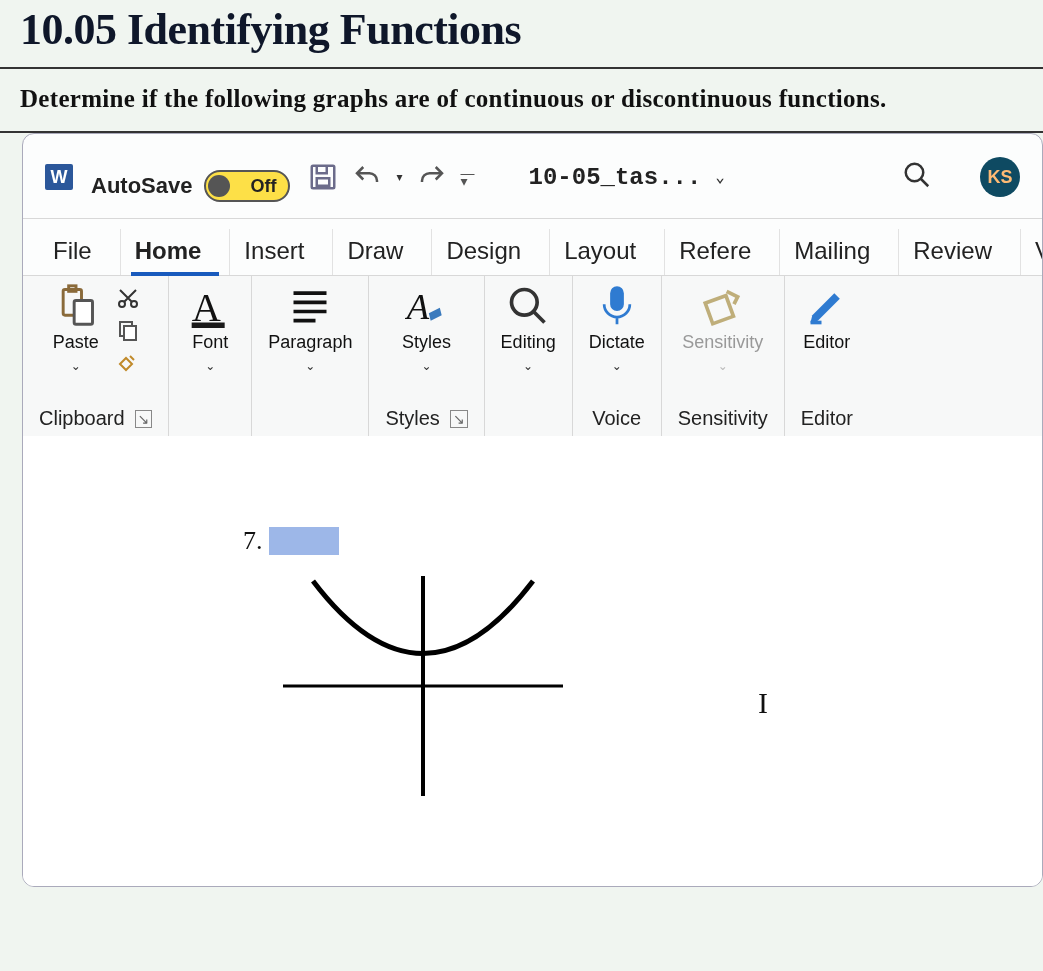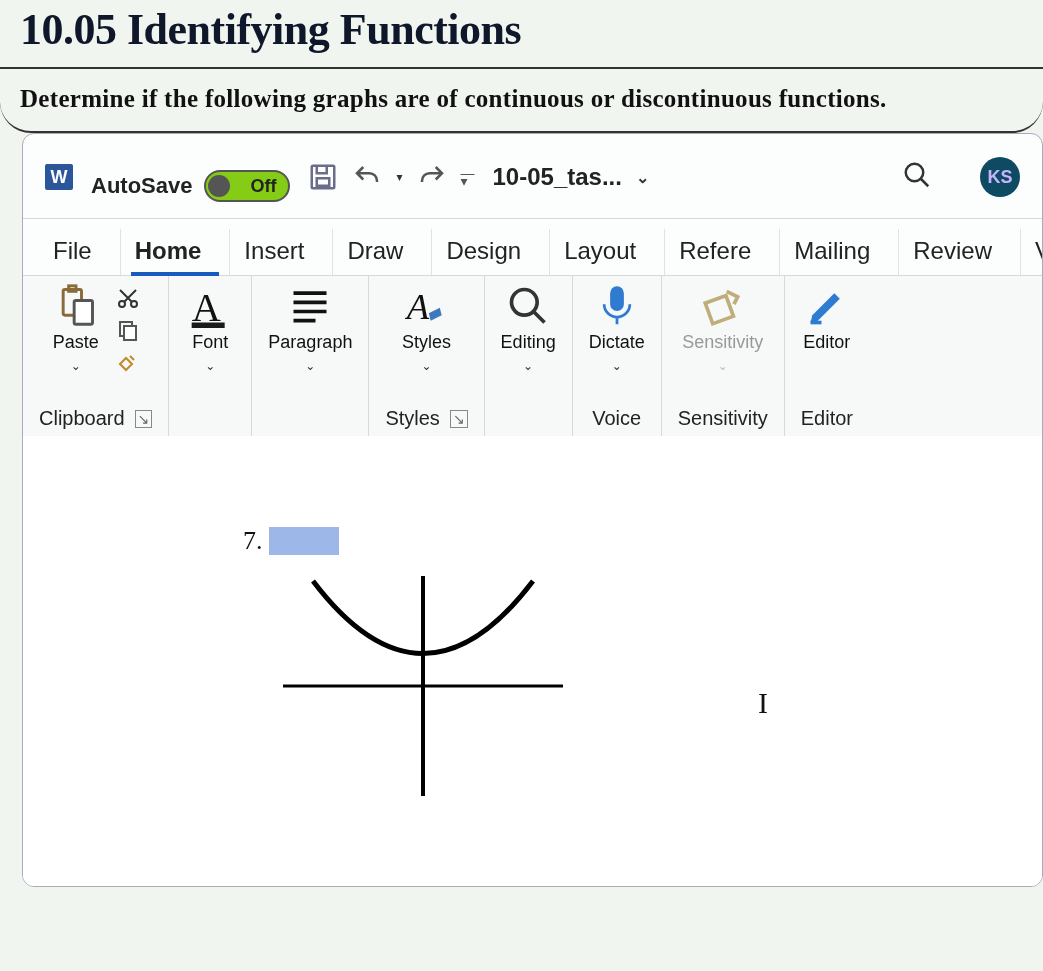--- a/index.html
+++ b/index.html
@@ -23,21 +23,20 @@
     letter-spacing: -0.5px;
   }
   .instruction {
     padding: 16px 20px 18px 20px;
     border-bottom: 2px solid #333;
     font-family: "Times New Roman", serif;
     font-size: 25px;
     font-weight: 700;
     color: #111;
     letter-spacing: 0.3px;
-    border-radius: 31px;
   }
 
   
   .word-window {
     margin: 0 0 0 22px;
     border: 1.5px solid #aab;
     border-radius: 12px;
     background: #fcfdfd;
     overflow: hidden;
   }
@@ -64,45 +63,46 @@
     font-weight: 600;
     color: #222;
     margin-top: 18px;
   }
   .toggle {
     width: 86px; height: 32px;
     border: 2px solid #555;
     border-radius: 18px;
     display: flex; align-items: center;
     padding: 2px;
-    background: #84cc16;
+    background: #fde047;
     position: relative;
   }
   .toggle .knob {
     width: 22px; height: 22px; border-radius: 11px;
     background: #555;
   }
   .toggle .lbl {
     position:absolute; right:12px; font-size:18px; font-weight:600; color:#222;
   }
   .qat { display:flex; align-items:center; gap:14px; }
   .qat .btn { color:#555; cursor:pointer; display:flex; align-items:center; justify-content:center; }
   .save-ic svg, .undo-ic svg, .redo-ic svg { width:30px; height:30px; }
   .customize { font-size:14px; color:#555; line-height:0.6; }
   .doc-name {
+    margin-left: 36px;
     font-size: 24px; font-weight:600; color:#222;
-    display:flex; align-items:center; gap:14px;
+    display:flex; align-items:center; gap:14px;font-family:Liberation Mono, monospace;
   }
   .chev { font-size:16px; color:#333; }
   .spacer { flex:1; }
   .search-ic { color:#333; }
   .search-ic svg { width:30px; height:30px; }
   .avatar {
     width:40px; height:40px; border-radius:20px;
-    background:#0e4a62; color:#c4b5fd; font-weight:700;
+    background:#0e4a62; color:#fdba74; font-weight:700;
     display:flex; align-items:center; justify-content:center;
     font-size:18px;
     margin-left: 30px;
   }
 
   
   .ribbon-tabs {
     display:flex; align-items:flex-end;
     gap: 0;
     padding: 10px 16px 0 16px;

